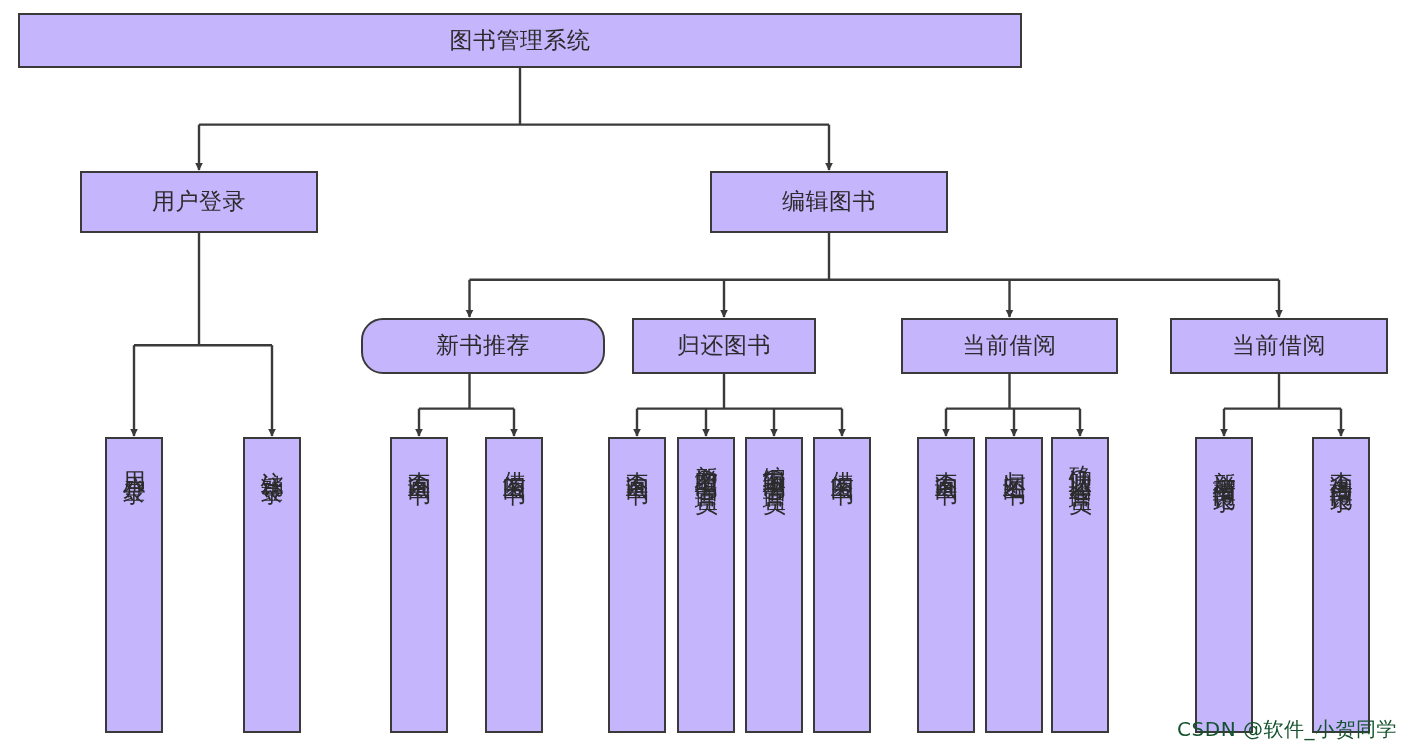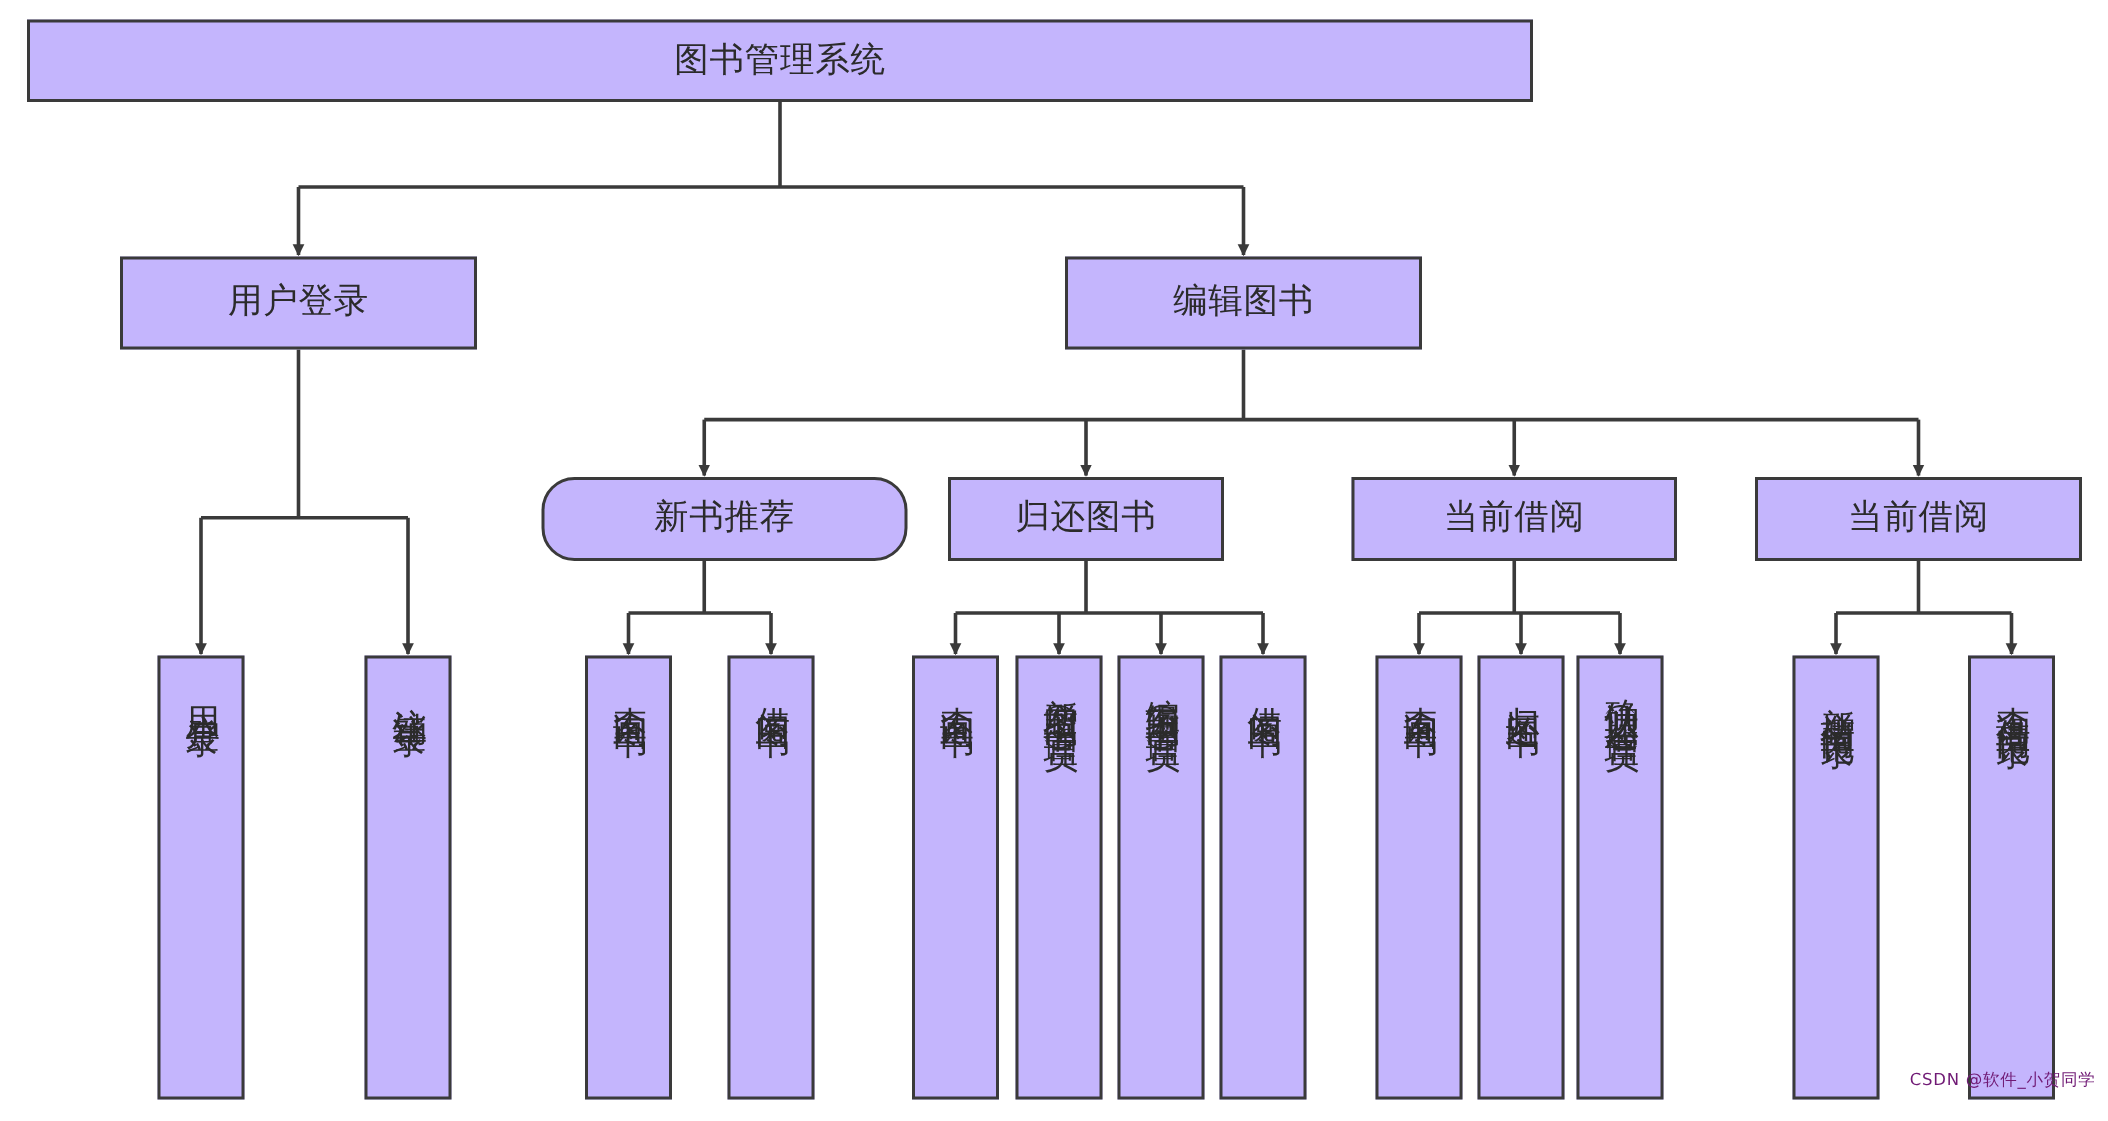--- a/index.html
+++ b/index.html
@@ -54,23 +54,23 @@
     padding-top: 8px;
   }
   .node-label {
     display: block;
     white-space: pre-wrap;
     text-align: center;
   }
   .watermark {
     position: absolute;
     right: 8px;
-    bottom: 20px;
-    font-size: 11px;
-    color: #701a75;
+    bottom: 4px;
+    font-size: 20px;
+    color: #14532d;
     letter-spacing: 0.5px;
     user-select: none;
   }
 </style>
 </head>
 <body>
 
 <div id="canvas">
 
   <svg class="wires" viewBox="0 0 1405 747" xmlns="http://www.w3.org/2000/svg">

